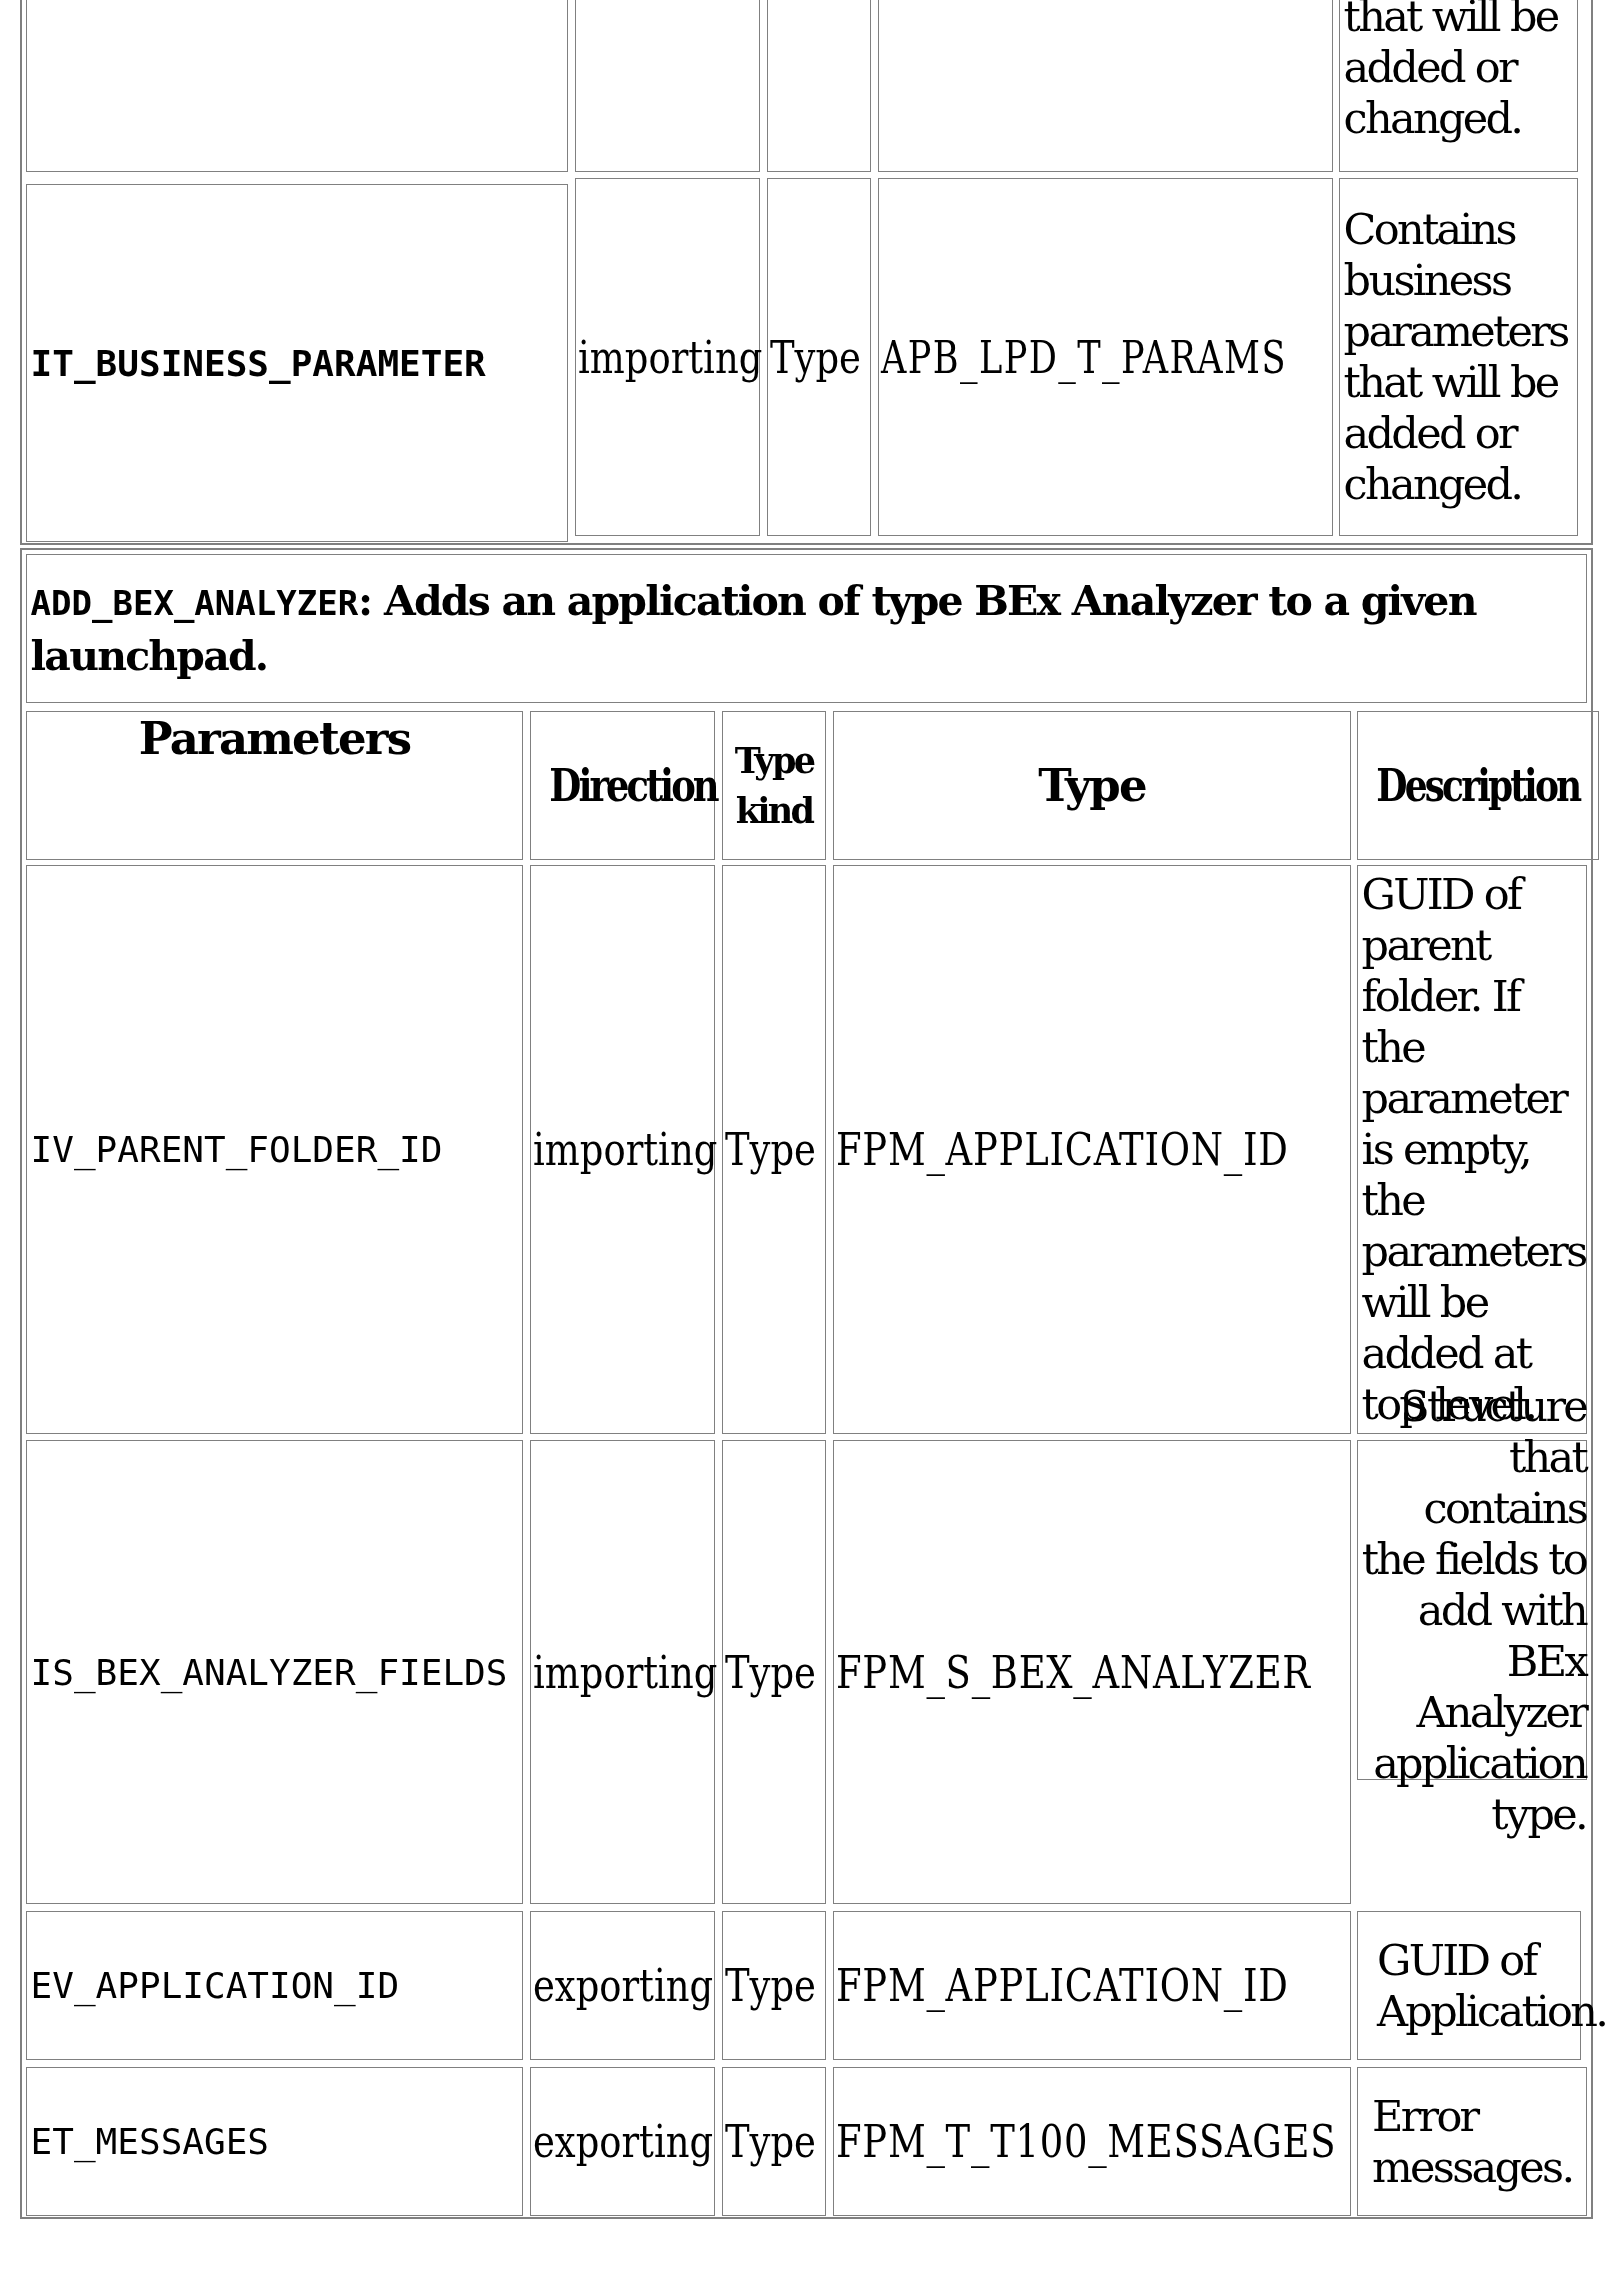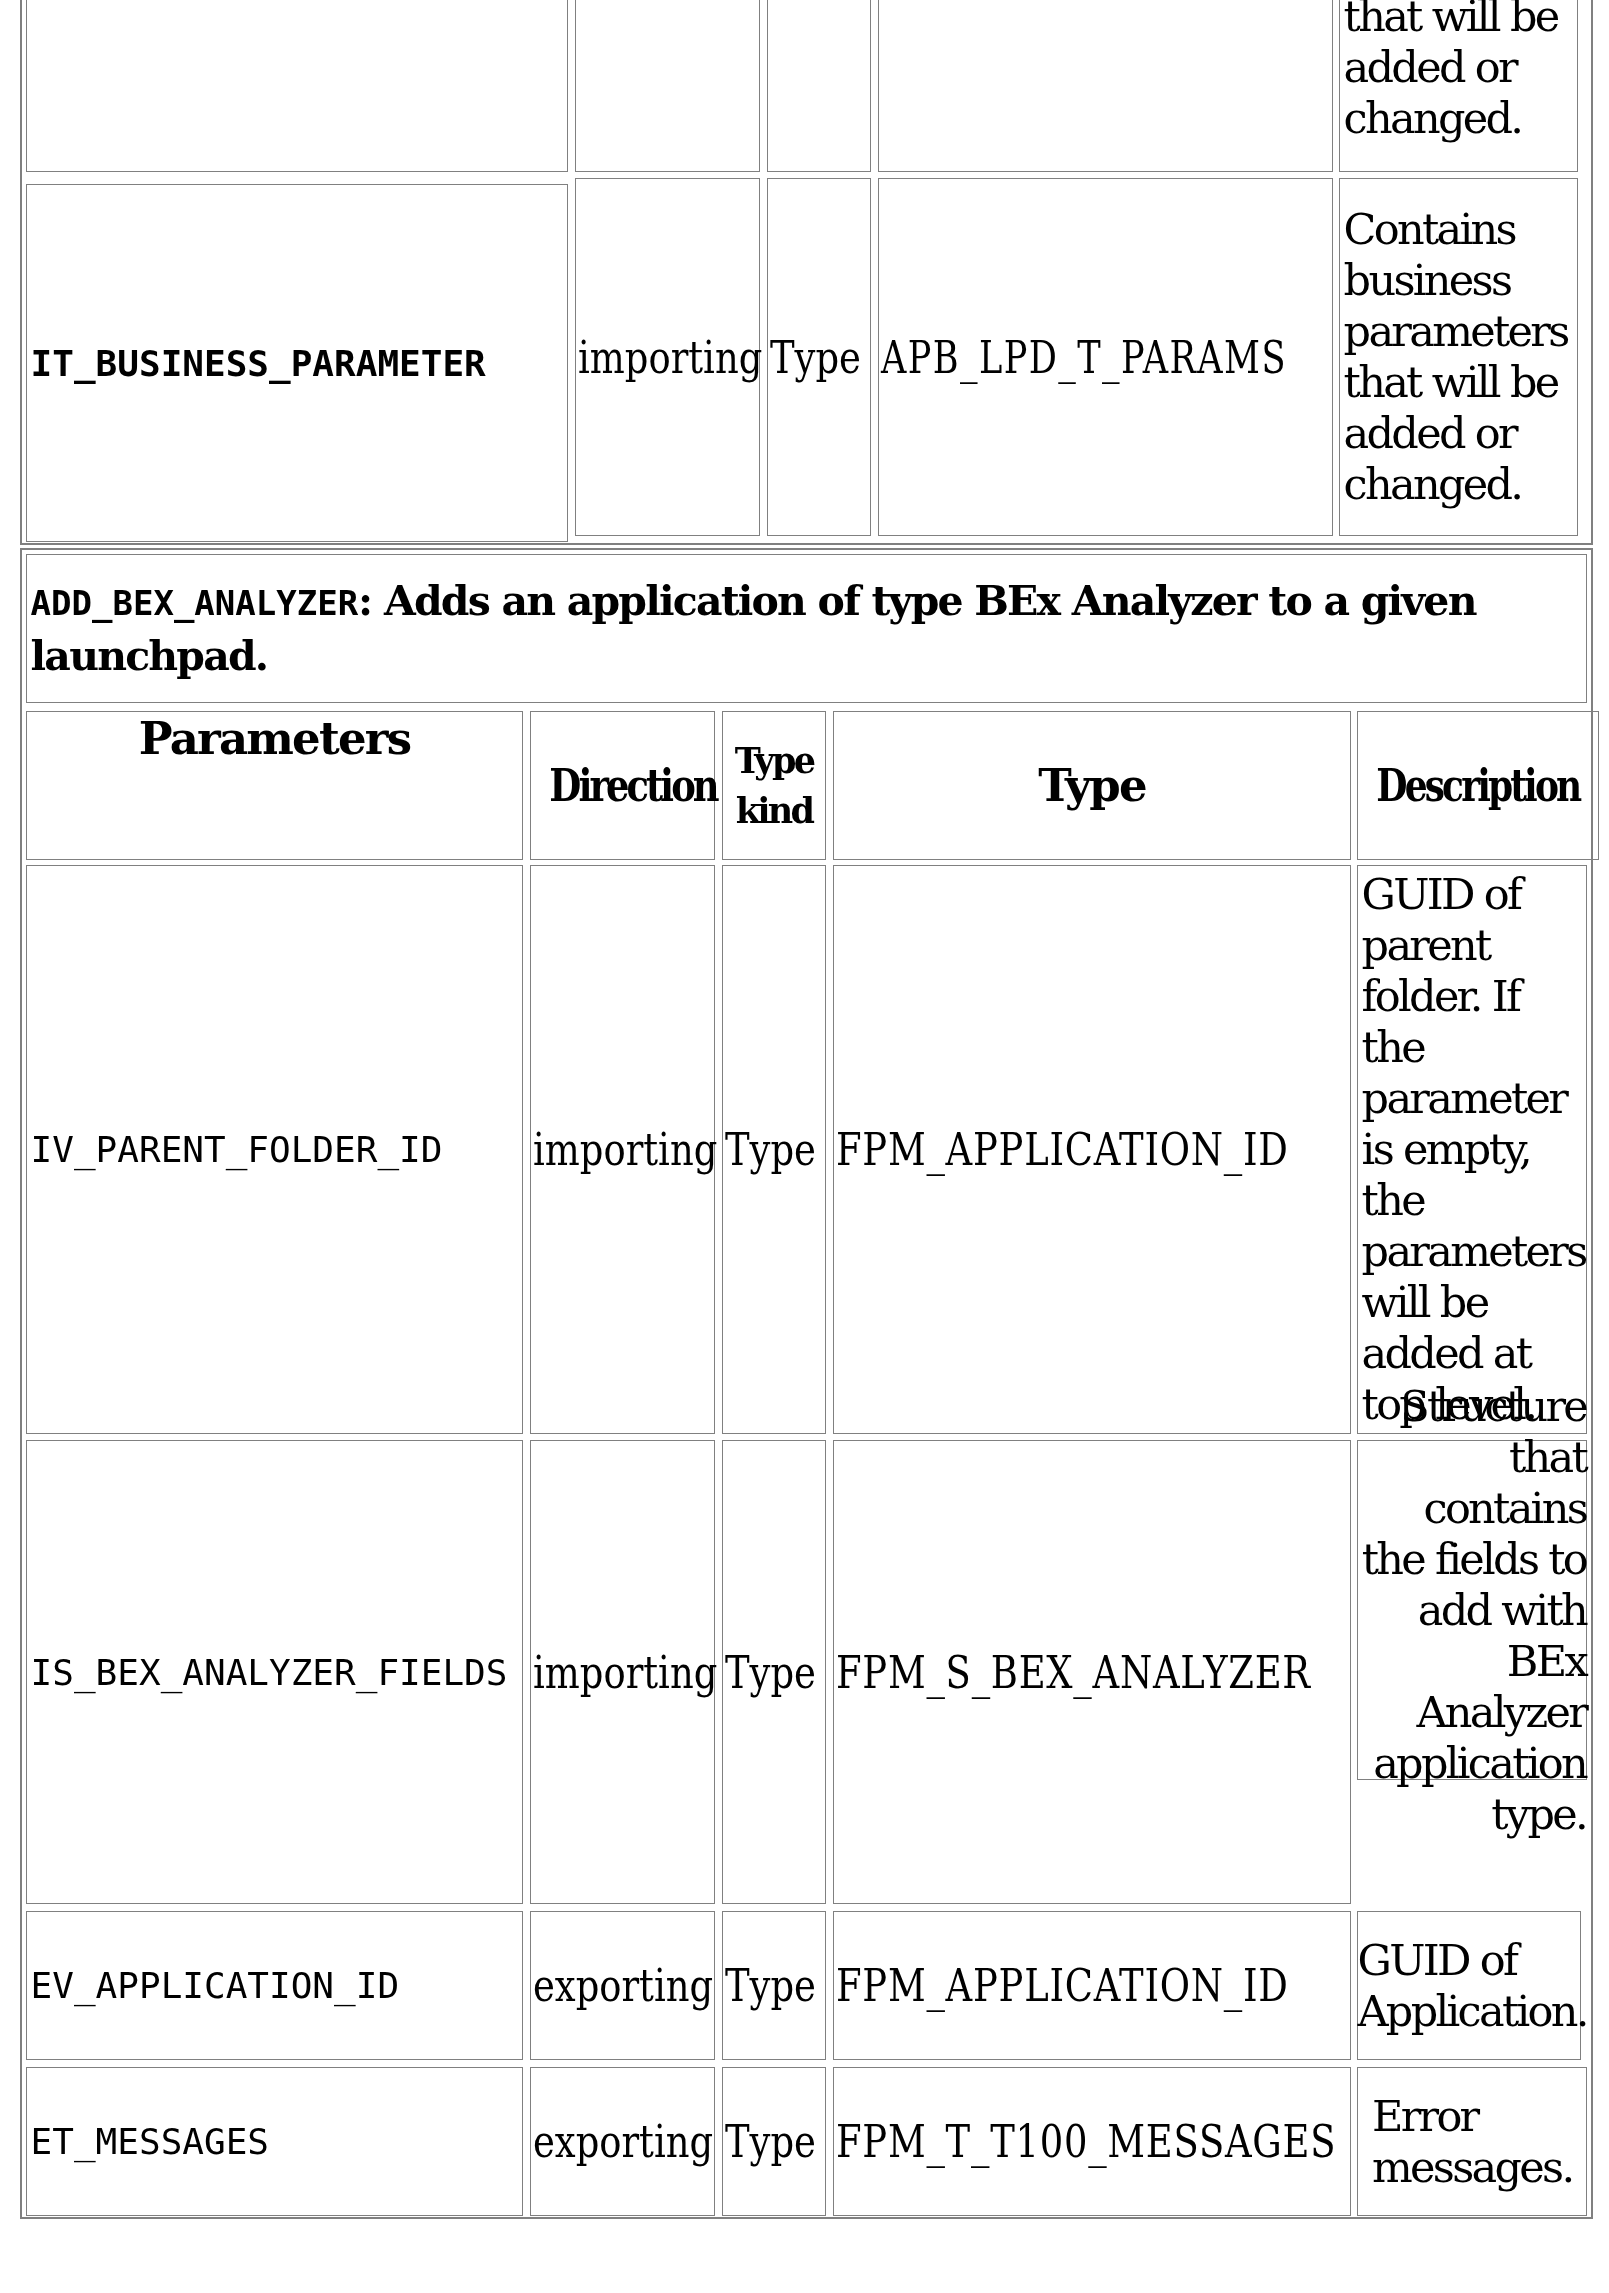--- a/index.html
+++ b/index.html
@@ -109,21 +109,21 @@
   </div>
   <div style="position:absolute; left:530px; top:1911px; width:185px; height:149px; border:1.8px solid #808080; box-sizing:border-box; display:flex; align-items:center; padding-left:1.8px;">
     <span class="serif">exporting</span>
   </div>
   <div style="position:absolute; left:722px; top:1911px; width:104px; height:149px; border:1.8px solid #808080; box-sizing:border-box; display:flex; align-items:center; padding-left:1.8px;">
     <span class="serif">Type</span>
   </div>
   <div style="position:absolute; left:833px; top:1911px; width:518px; height:149px; border:1.8px solid #808080; box-sizing:border-box; display:flex; align-items:center; padding-left:1.8px;">
     <span class="serif" style="letter-spacing:0.9px;">FPM_APPLICATION_ID</span>
   </div>
-  <div style="position:absolute; left:1357px; top:1911px; width:224px; height:149px; border:1.8px solid #808080; box-sizing:border-box; display:flex; align-items:center; padding-left:2px;justify-content:center;">
+  <div style="position:absolute; left:1357px; top:1911px; width:224px; height:149px; border:1.8px solid #808080; box-sizing:border-box; display:flex; align-items:center; padding-left:19px;">
     <div class="desc" style="width:225px; letter-spacing:-2.7px;">GUID of Application.</div>
   </div>
 </div>
 
 <div>
   <div style="position:absolute; left:26px; top:2067px; width:497px; height:149px; border:1.8px solid #808080; box-sizing:border-box; display:flex; align-items:center; padding-left:3.6px;">
     <span class="mono">ET_MESSAGES</span>
   </div>
   <div style="position:absolute; left:530px; top:2067px; width:185px; height:149px; border:1.8px solid #808080; box-sizing:border-box; display:flex; align-items:center; padding-left:1.8px;">
     <span class="serif">exporting</span>

